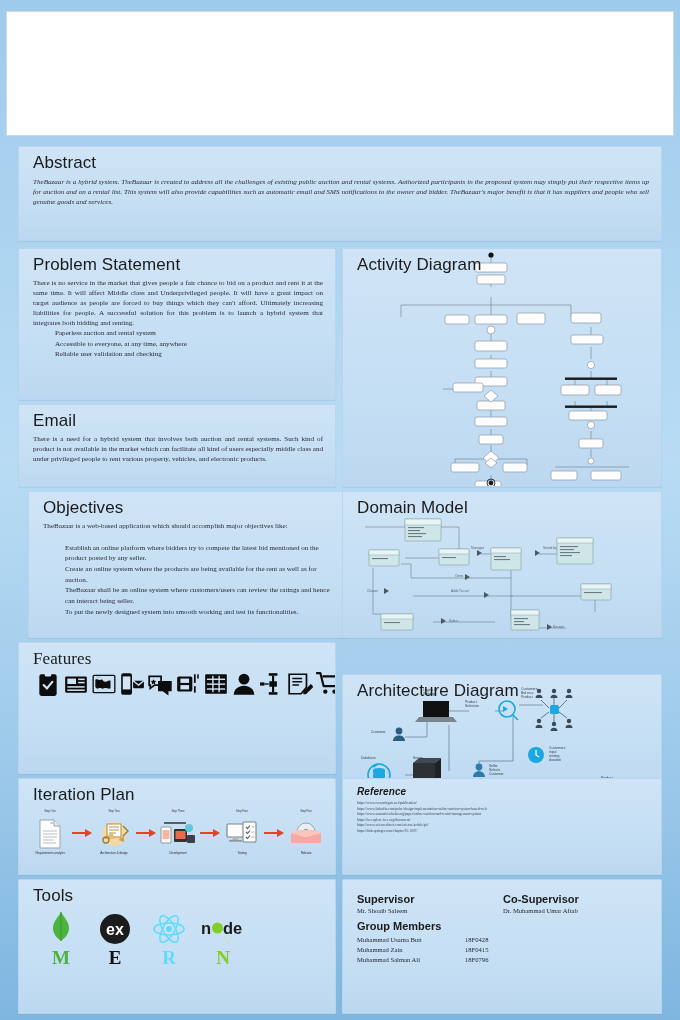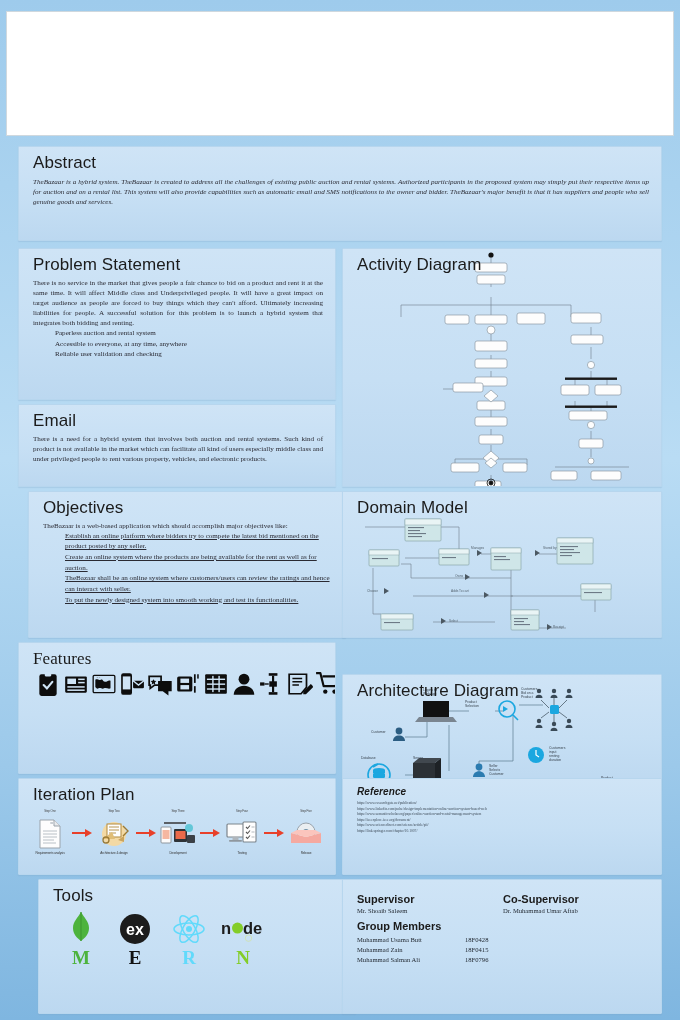--- a/index.html
+++ b/index.html
@@ -68,21 +68,21 @@
   }
   .bullets li { margin-bottom: 0px; }
 
   
   #abstract      { left: 18px;  top: 6px;   width: 644px; height: 95px; }
   #problem       { left: 18px;  top: 108px; width: 318px; height: 152px; }
   #goal          { left: 18px;  top: 264px; width: 318px; height: 83px; }
   #objectives    { left: 28px;  top: 351px; width: 318px; height: 147px; }
   #features      { left: 18px;  top: 502px; width: 318px; height: 132px; }
   #iteration     { left: 18px;  top: 638px; width: 318px; height: 97px; }
-  #tools         { left: 18px;  top: 739px; width: 318px; height: 135px; margin-left: 20px; }
+  #tools         { left: 18px;  top: 739px; width: 318px; height: 135px; }
   #activity      { left: 342px; top: 108px; width: 320px; height: 239px; }
   #domain        { left: 342px; top: 351px; width: 320px; height: 147px; }
   #architecture  { left: 342px; top: 502px; width: 320px; height: 116px; margin-top: 32px; }
   #reference     { left: 342px; top: 638px; width: 320px; height: 97px; }
   #team          { left: 342px; top: 739px; width: 320px; height: 135px; }
 
   .pad { padding: 7px 12px 6px 14px; }
 
   
   .feature-row {
@@ -184,24 +184,24 @@
     <div class="pad">
       <h1 class="h1">Email</h1>
       <p class="body-text" style="margin-top:3px;">There is a need for a hybrid system that involves both auction and rental systems. Such kind of product is not available in the market which can facilitate all kind of users especially middle class and under privileged people to rent various property, vehicles, and electronic products.</p>
     </div>
   </section>
 
   <section class="panel" id="objectives">
     <div class="pad">
       <h1 class="h1">Objectives</h1>
       <p class="body-text" style="margin-top:3px;">TheBazaar is a web-based application which should accomplish major objectives like:</p>
-      <ul class="bullets" style="margin-top:0;text-decoration:underline;">
+      <ul class="bullets" style="margin-top:12px;">
         <li>Establish an online platform where bidders try to compete the latest bid mentioned on the product posted by any seller.</li>
         <li>Create an online system where the products are being available for the rent as well as for auction.</li>
-        <li>TheBazaar shall be an online system where customers/users can review the ratings and hence can interact with seller.</li>
+        <li>TheBazaar shall be an online system where customers/users can review the ratings and hence can interact being seller.</li>
         <li>To put the newly designed system into smooth working and test its functionalities.</li>
       </ul>
     </div>
   </section>
 
   <section class="panel" id="features">
     <div class="pad">
       <h1 class="h1 serif">Features</h1>
       <div class="feature-row">
 

